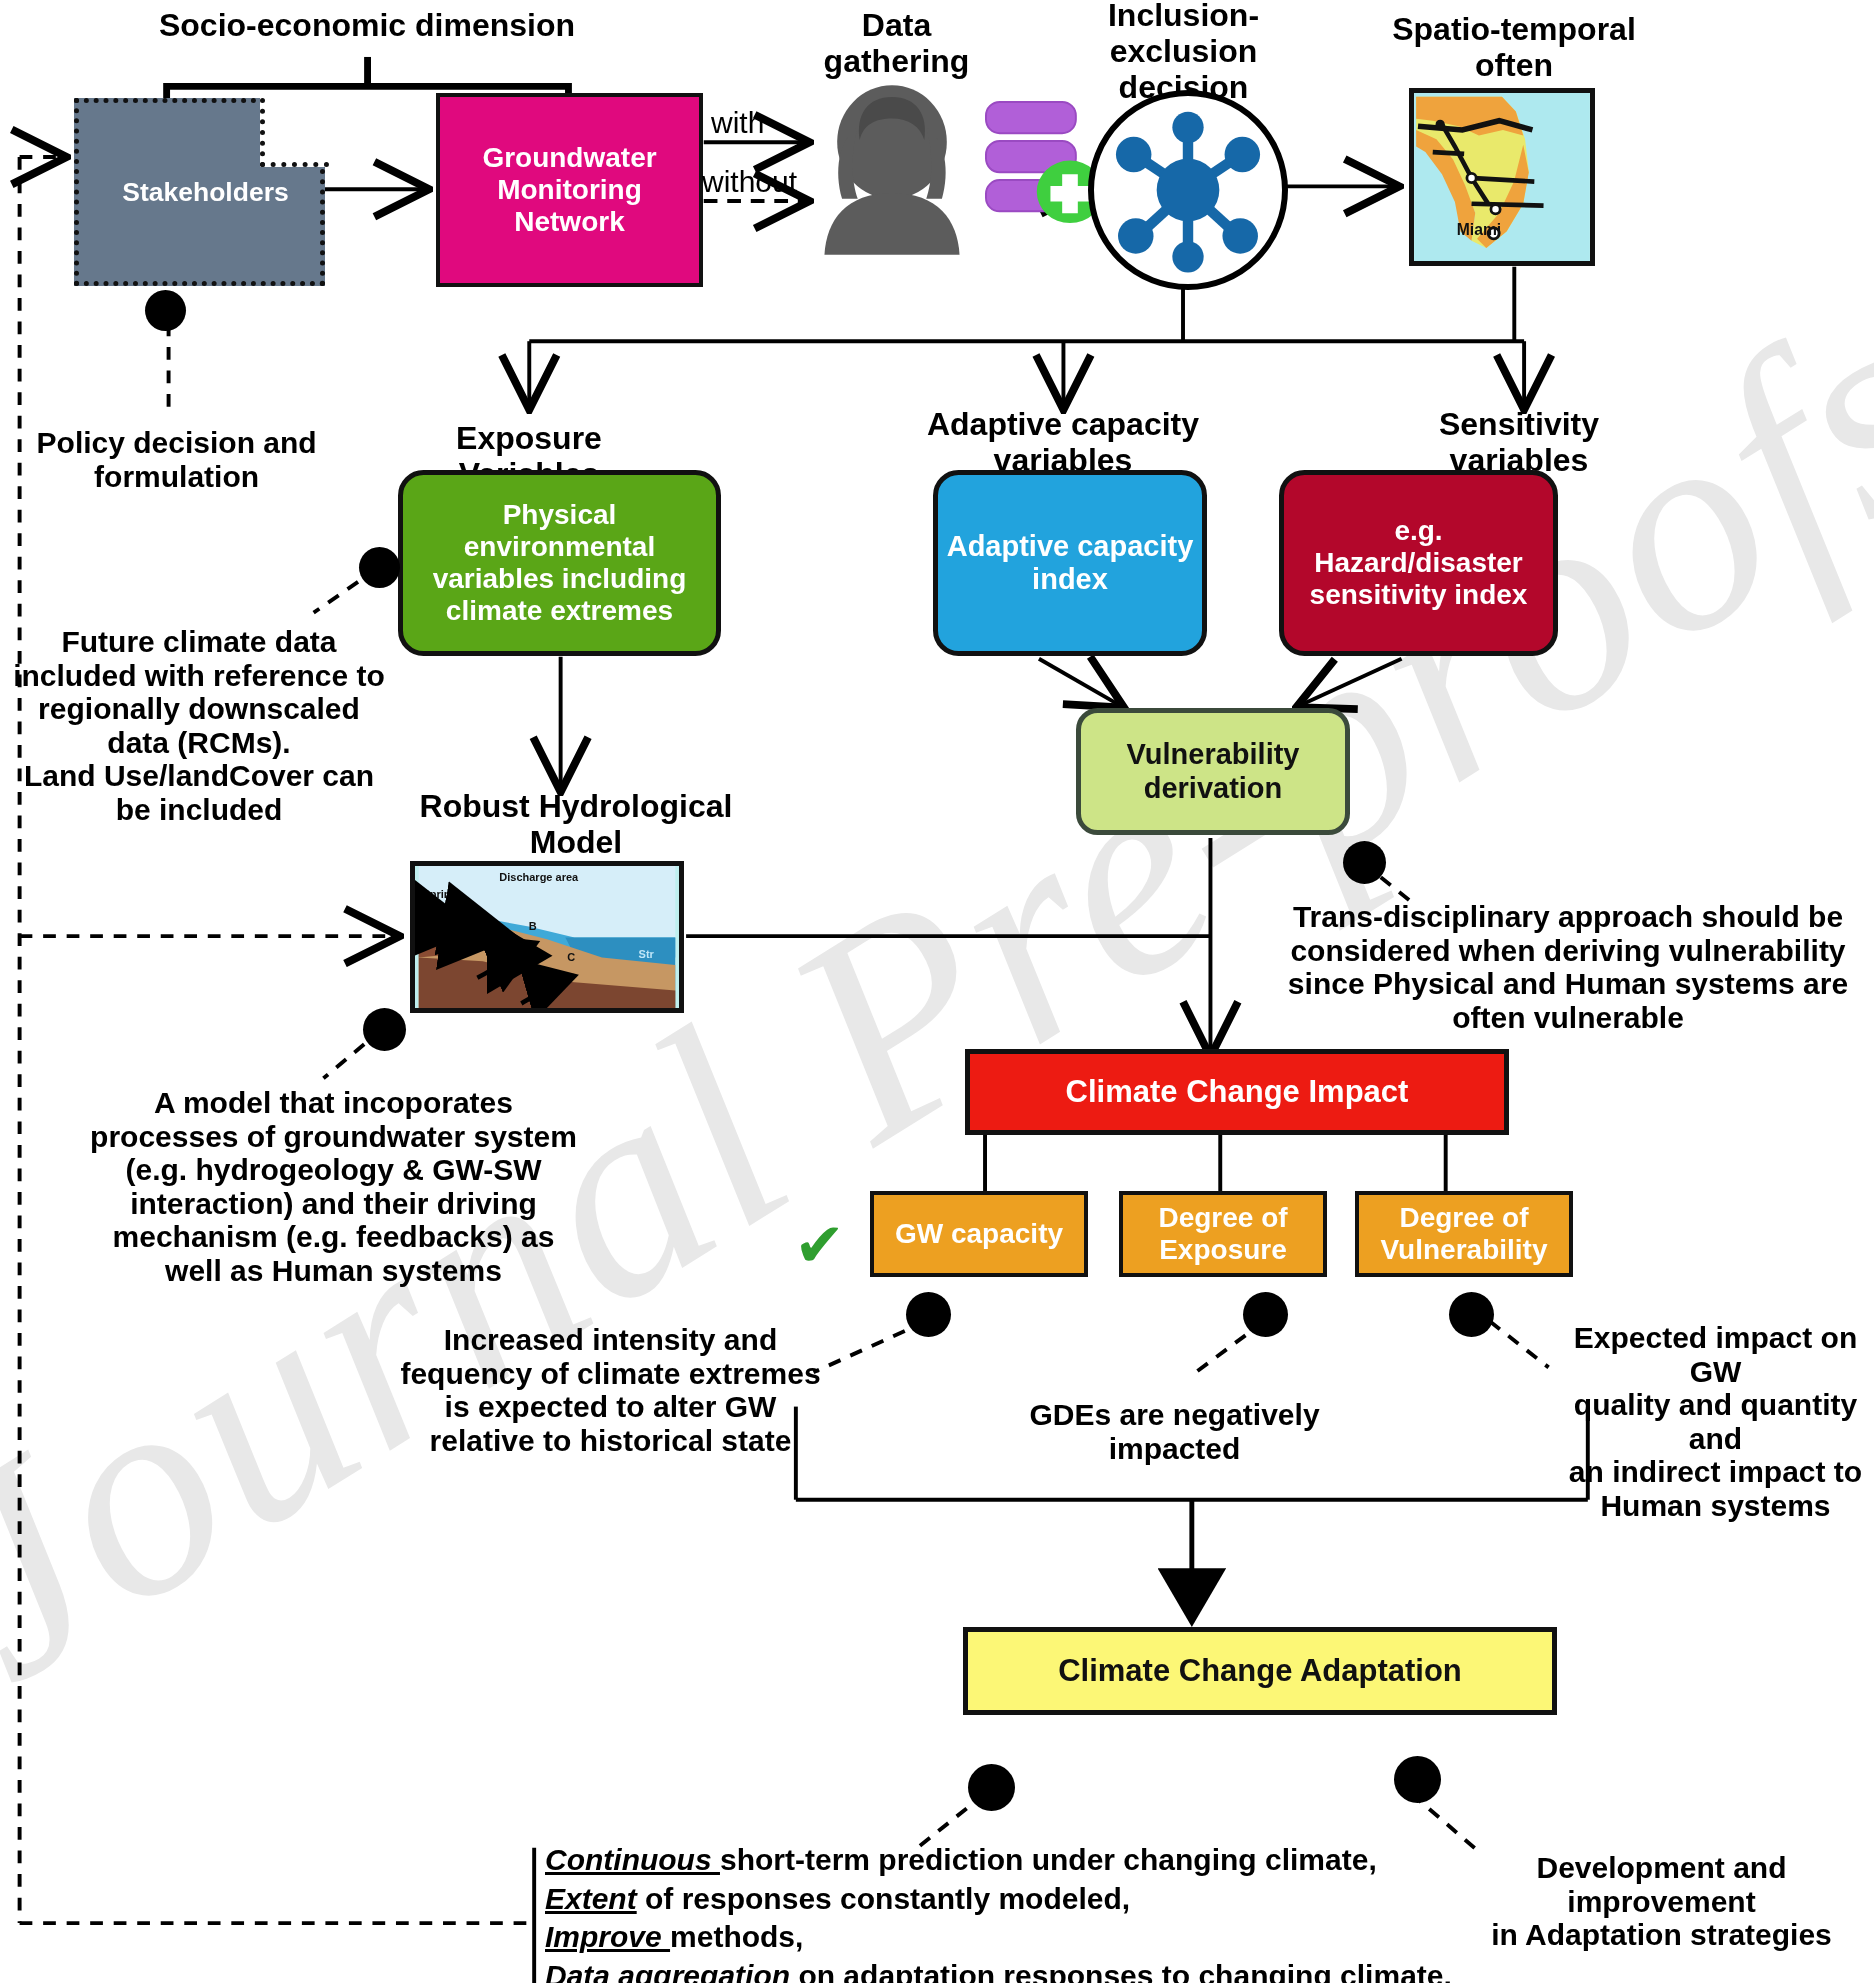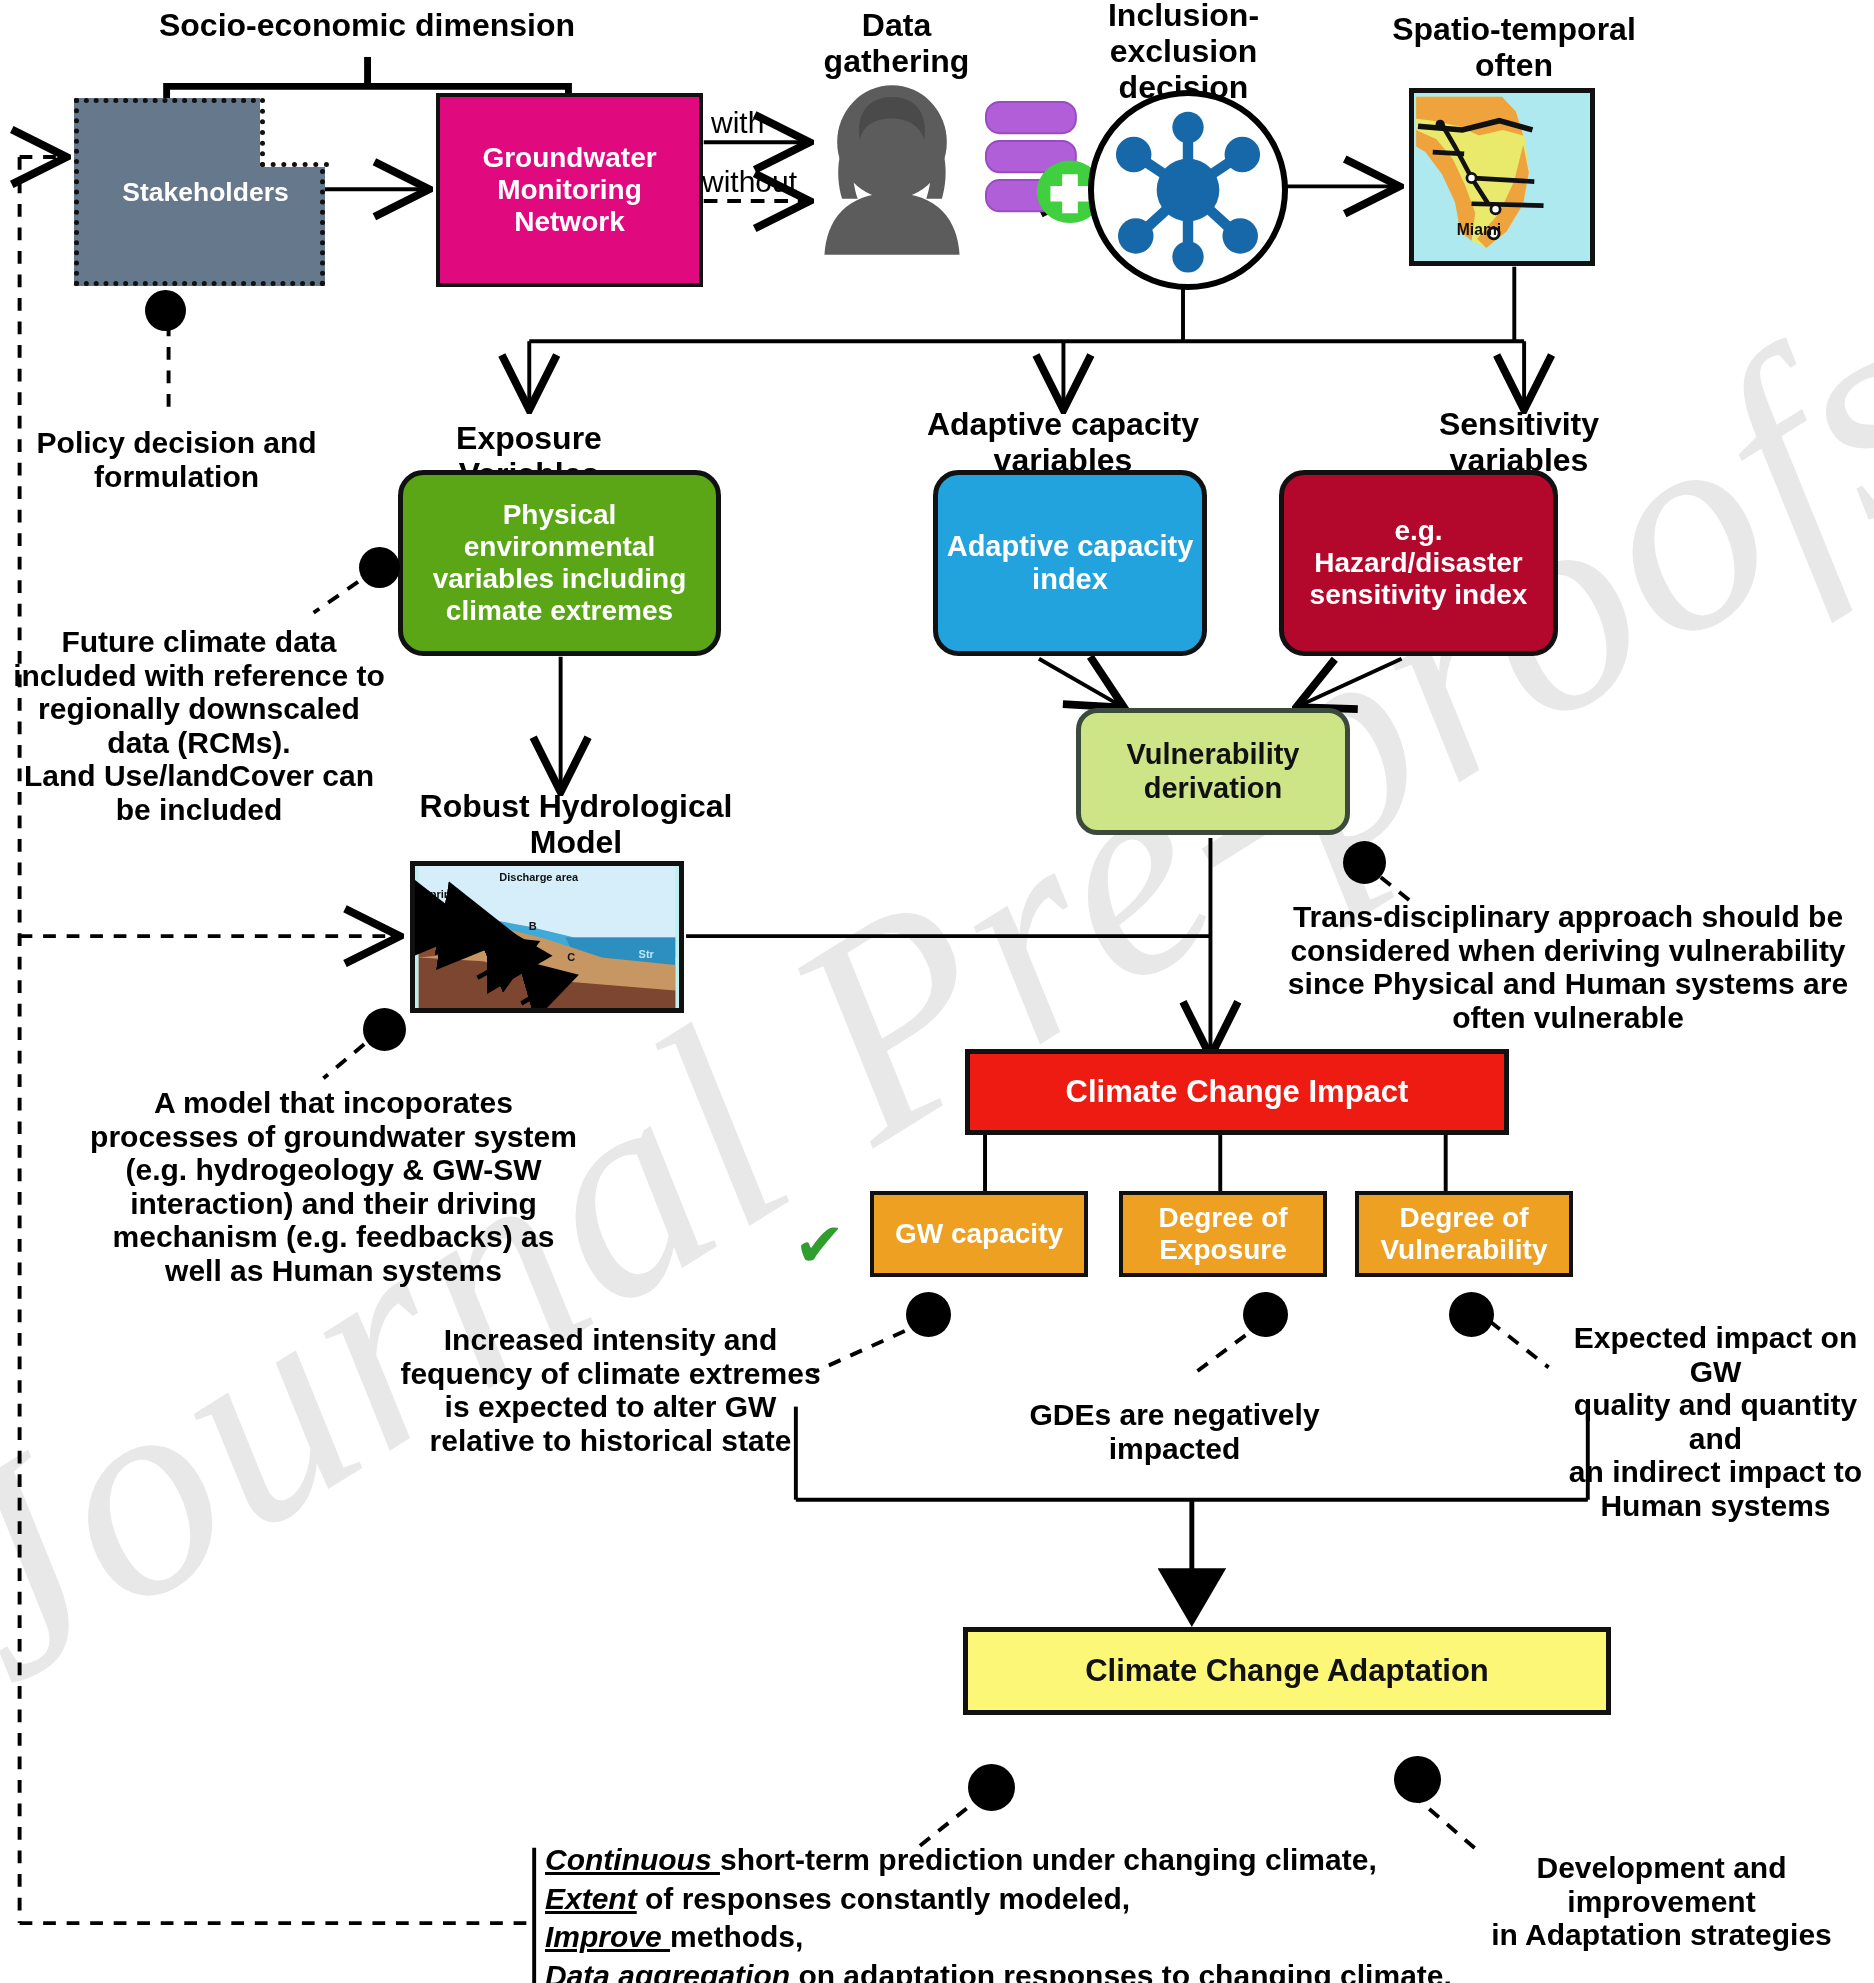--- a/index.html
+++ b/index.html
@@ -314,21 +314,21 @@
 fequency of climate extremes
 is expected to alter GW
 relative to historical state</div>
   <div class="lbl lbl-note" style="left:1008px;top:1382px;width:333px;white-space:pre-line;margin-top:16px;">GDEs are negatively
 impacted</div>
   <div class="lbl lbl-note" style="left:1549px;top:1321px;width:333px;white-space:pre-line;text-align:center;">Expected impact on GW
 quality and quantity and
 an indirect impact to
 Human systems</div>
 
-  <div class="node nd-yellow" style="left:963px;top:1627px;width:648px;height:88px;">
+  <div class="node nd-yellow" style="left:963px;top:1627px;width:594px;height:88px;">
     <span>Climate Change Adaptation</span>
   </div>
 
   <div class="bullet" style="left:968px;top:1764px;width:47px;height:47px;"></div>
   <div class="bullet" style="left:1394px;top:1756px;width:47px;height:47px;"></div>
 
   <div class="lbl lbl-note" style="left:1441px;top:1851px;width:441px;white-space:pre-line;">Development and improvement
 in Adaptation strategies</div>
 
   <div class="blist" style="left:545px;top:1841px;width:1137px;">

